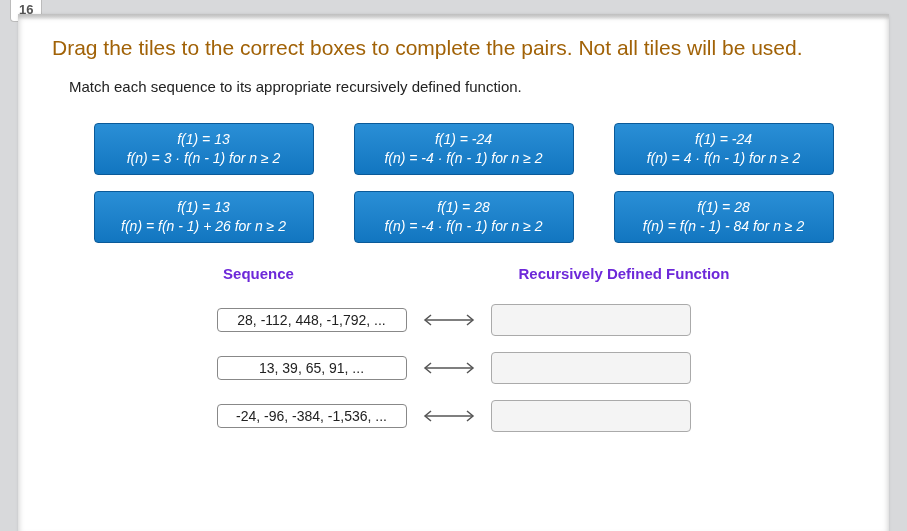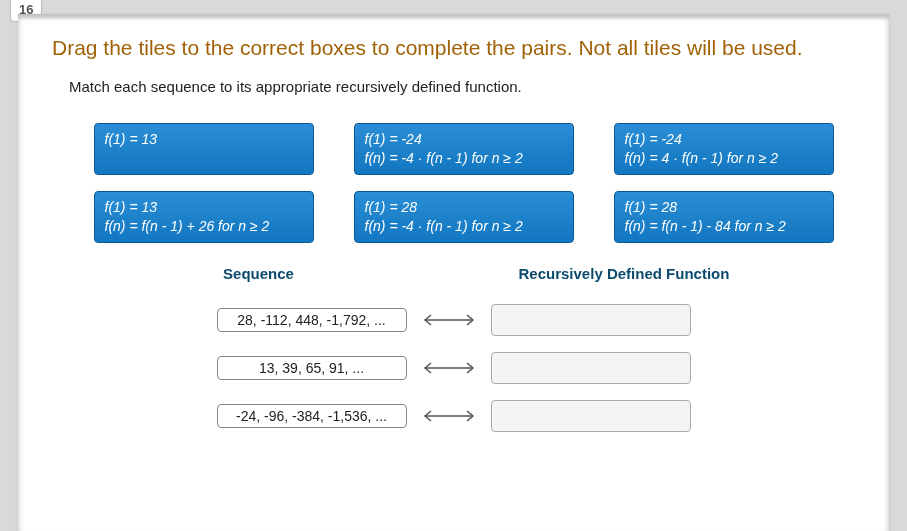--- a/index.html
+++ b/index.html
@@ -41,31 +41,31 @@
     pointer-events:none;
   }
   .instr1 { font-size: 21px; color: #a16207; margin-bottom: 18px; margin-left: 8px;}
   .instr2 { font-size: 15px; color: #222; margin-bottom: 28px; margin-left: 25px; }
   .tiles-area { display: flex; flex-direction: column; gap: 16px; align-items: center; margin-left: 40px; margin-right: 20px;}
   .tiles-row { display: flex; gap: 40px; justify-content: center; width: 100%; }
   .tile {
     background: linear-gradient(#2a8fd6, #1276c0);
     color: #fff;
     font-size: 14px;
-    text-align: left;
+    text-align: center;
     padding: 6px 10px;
     border-radius: 4px;
     border: 1px solid #0a5a99;
     min-width: 220px;
     line-height: 1.35;
     cursor: grab;
     font-style: italic;
   }
   .match-area { margin-top: 22px; display: flex; flex-direction: column; align-items: center; gap: 16px; }
-  .headers { display: flex; gap: 170px; font-weight: bold; font-size: 15px; color:#0c4a6e; margin-bottom:6px;}
+  .headers { display: flex; gap: 170px; font-weight: bold; font-size: 15px; color:#6d28d9; margin-bottom:6px;}
   .headers .h1 { width: 180px; text-align: center; margin-left: 10px;}
   .headers .h2 { width: 230px; text-align: left; }
   .match-row { display: flex; align-items: center; gap: 14px; }
   .seq-box {
     border: 1.5px solid #888;
     background: #fff;
     border-radius: 4px;
     width: 190px;
     height: 24px;
     font-size: 14px;
@@ -93,20 +93,21 @@
 </div>
 
 <div class="page">
   <p class="instr1">Drag the tiles to the correct boxes to complete the pairs. Not all tiles will be used.</p>
   <p class="instr2">Match each sequence to its appropriate recursively defined function.</p>
 
   <div class="tiles-area">
     <div class="tiles-row">
       <div class="tile">
         <span>f(1) = 13</span><br>
+        <span>f(n) = 3 · f(n - 1) for n ≥ 2</span>
       </div>
       <div class="tile">
         <span>f(1) = -24</span><br>
         <span>f(n) = -4 · f(n - 1) for n ≥ 2</span>
       </div>
       <div class="tile">
         <span>f(1) = -24</span><br>
         <span>f(n) = 4 · f(n - 1) for n ≥ 2</span>
       </div>
     </div>

